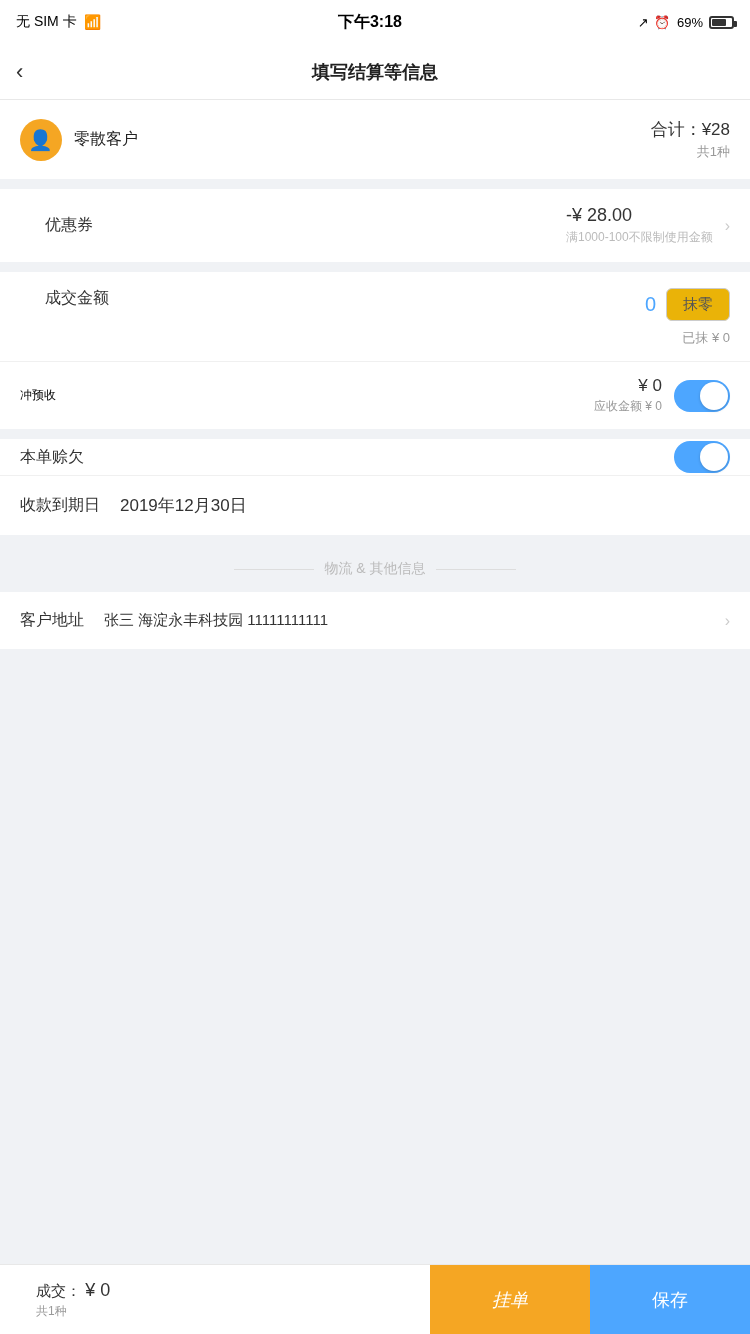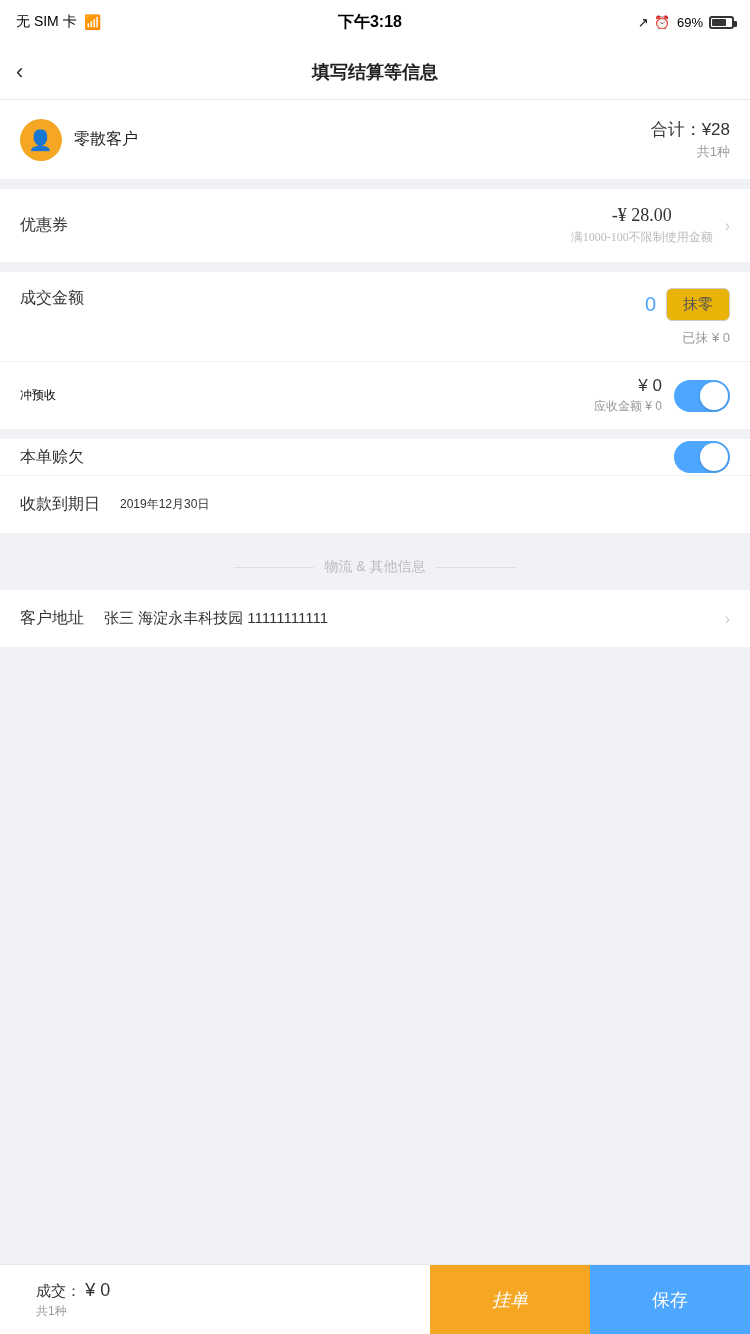--- a/index.html
+++ b/index.html
@@ -130,29 +130,29 @@
       justify-content: space-between;
       padding: 16px 20px;
       border-bottom: 1px solid #f0f0f0;
       background: #fff;
     }
     .form-row:last-child { border-bottom: none; }
     .form-label {
       font-size: 16px;
       color: #333;
       font-weight: 400;
+      margin-left: 25px;
     }
     .form-right {
       display: flex;
       align-items: center;
       gap: 8px;
     }
     .coupon-right {
-      text-align: center;
-      font-family: Liberation Serif, serif;
+      text-align: left;
     }
     .coupon-amount {
       font-size: 18px;
       color: #333;
       font-weight: 500;
     }
     .coupon-desc {
       font-size: 12px;
       color: #bbb;
       margin-top: 3px;
@@ -274,21 +274,21 @@
     .due-content {
       display: flex;
       align-items: center;
       gap: 20px;
     }
     .due-label {
       font-size: 16px;
       color: #333;
     }
     .due-date {
-      font-size: 12px;
+      font-size: 17px;
       color: #333;
     }
 
     
     .logistics-divider {
       background: #f0f2f5;
       padding: 14px 20px;
       text-align: center;
       margin-bottom: 0;
     }

